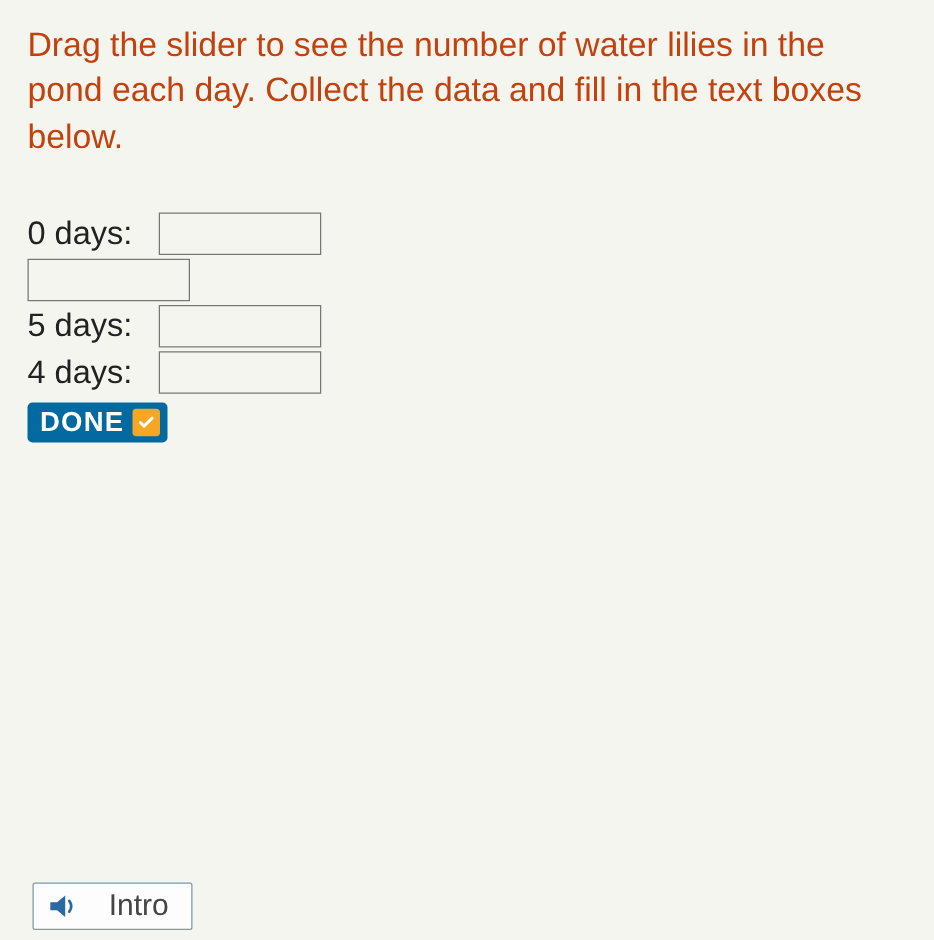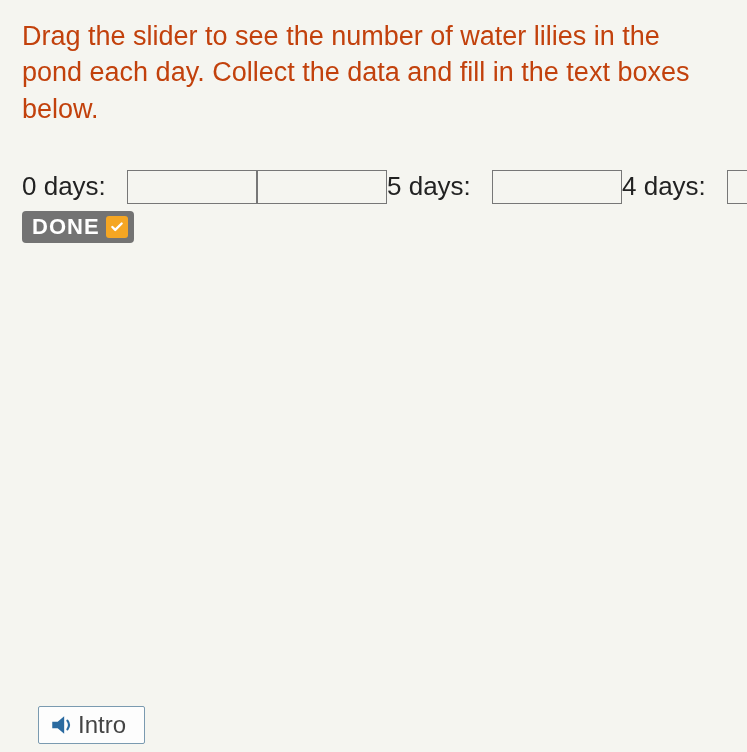--- a/index.html
+++ b/index.html
@@ -14,21 +14,21 @@
     }
     .instruction {
       font-size: 27px;
       line-height: 1.35;
       color: #c2410c;
       margin-bottom: 41px;
       font-weight: 400;
     }
     .rows {
       display: flex;
-      flex-direction: row;
+      flex-direction: column;
       gap: 0;
       margin-top: 40px;
     }
     .row {
       display: flex;
       align-items: center;
       height: 37px;
     }
     .row-label {
       width: 105px;
@@ -42,21 +42,21 @@
       border: 1px solid #777;
       background: transparent;
       font-size: 22px;
       padding: 2px 6px;
       color: #222;
     }
     .done-btn {
       margin-top: 6px;
       display: inline-flex;
       align-items: center;
-      background: #737373;
+      background: #0369a1;
       color: #fff;
       font-size: 22px;
       font-weight: 700;
       letter-spacing: 1px;
       border: none;
       border-radius: 4px;
       padding: 3px 6px 3px 10px;
       cursor: pointer;
       height: 32px;
     }
@@ -66,25 +66,25 @@
       justify-content: center;
       width: 22px;
       height: 22px;
       background: #f5a623;
       border-radius: 3px;
       margin-left: 6px;
     }
     .done-check svg { width: 14px; height: 14px; }
     .intro-btn {
       position: absolute;
-      left: 38px;
+      left: 26px;
       bottom: 8px;
       display: inline-flex;
       align-items: center;
-      gap: 3px;
+      gap: 24px;
       border: 1px solid #7a9ab0;
       background: #fdfdfd;
       color: #444;
       font-size: 24px;
       padding: 4px 18px 4px 10px;
       border-radius: 2px;
       cursor: pointer;
     }
     .intro-icon {
       display: inline-flex;

